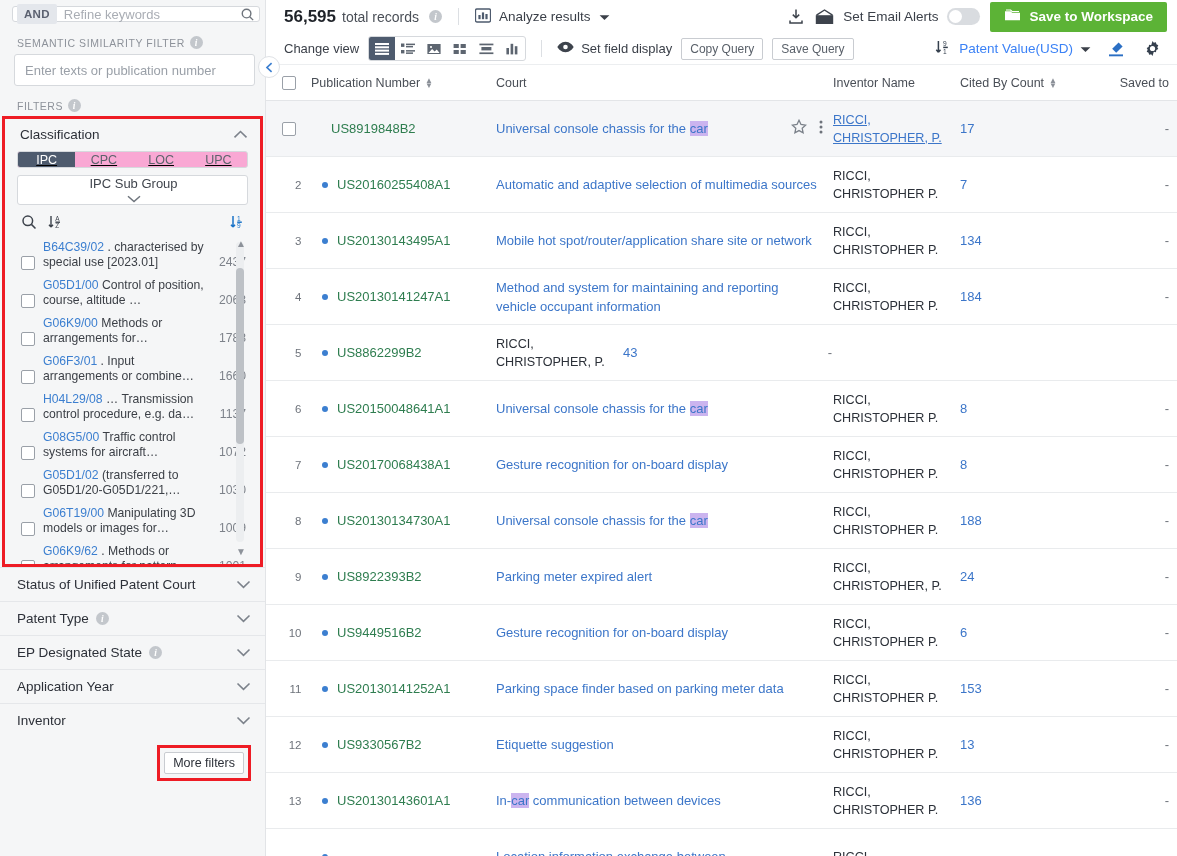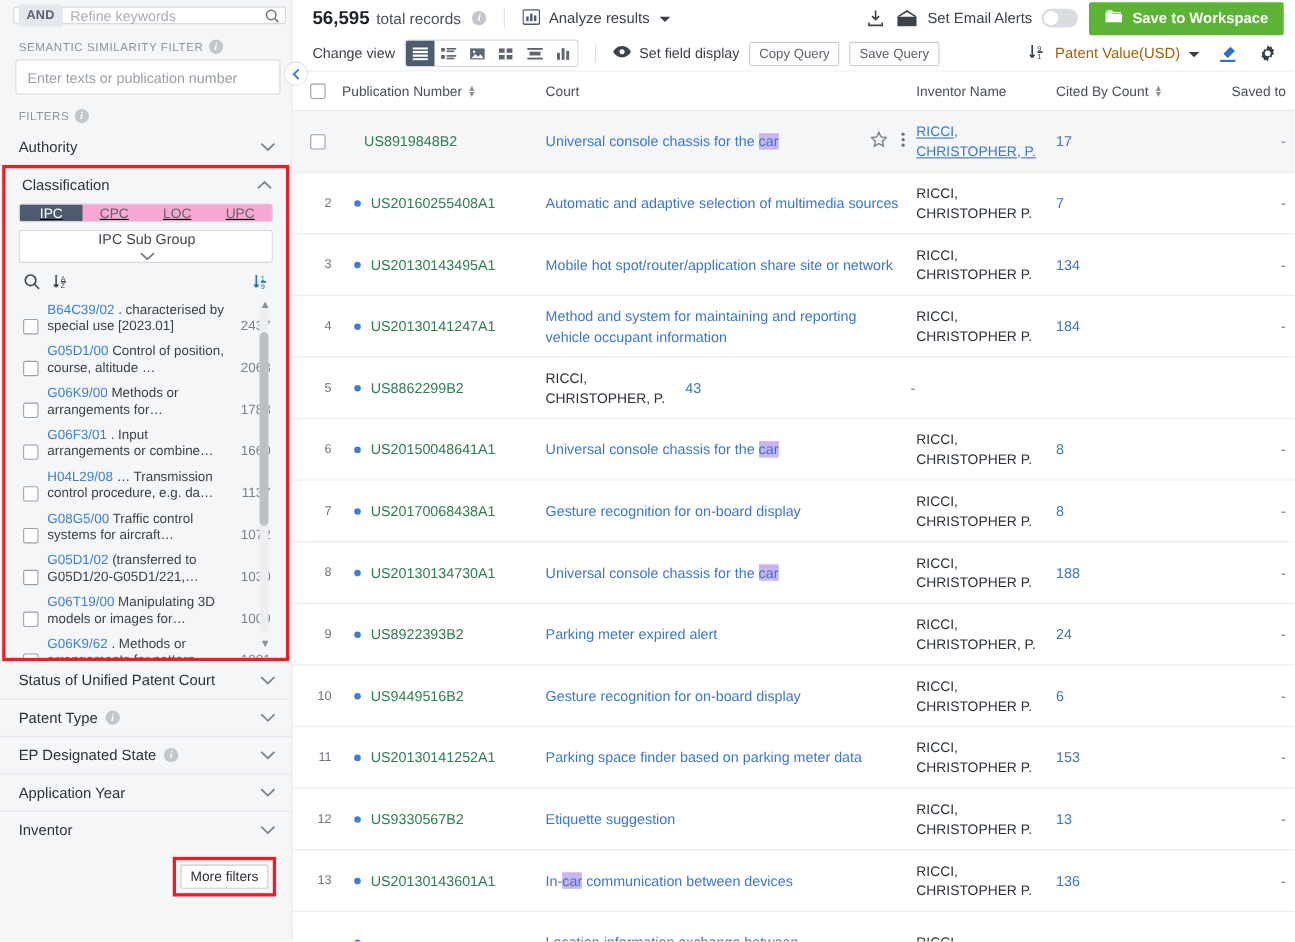--- a/index.html
+++ b/index.html
@@ -181,21 +181,21 @@
   .vg-btn {
     width: 26px; height: 25px; display:flex; align-items:center; justify-content:center;
     color:#5d6570; cursor:pointer;
   }
   .vg-btn.active { background:#4e5b6e; color:#fff; }
   .sfd { display:flex; align-items:center; gap:7px; font-size:13px; color:#3b4049; cursor:pointer; }
   .qbtn {
     border:1px solid #c9ccd1; background:#fff; border-radius:2px;
     font-size:12px; color:#596069; padding: 3px 8px; cursor:pointer;
   }
-  .sortsel { display:flex; align-items:center; gap:7px; font-size:13.5px; color:#a16207; cursor:pointer; }
+  .sortsel { display:flex; align-items:center; gap:7px; font-size:13.5px; color:#3b82f6; cursor:pointer; }
 
   
   .tbl { width: 100%; }
   .thead {
     height: 36px; display:flex; align-items:center;
     border-bottom: 1px solid #e3e5e8; font-size: 12.5px; color:#4a4f57;
   }
   .th { display:flex; align-items:center; gap:5px; }
   .c-chk  { width: 45px; display:flex; justify-content:center; }
   .c-pub  { width: 185px; }
@@ -253,28 +253,20 @@
       <span>SEMANTIC SIMILARITY FILTER</span>
       <span class="info-dot">i</span>
     </div>
     <input class="sim-input" placeholder="Enter texts or publication number" style="">
 
     <div class="filters-hd">
       <span>FILTERS</span>
       <span class="info-dot">i</span>
     </div>
 
-    <div class="frow" style="border-top:0">
-      <span class="lbl">Authority</span>
-      <span class="chev">
-        <svg width="15" height="9" viewBox="0 0 15 9" fill="none" stroke="#7c828b" stroke-width="1.6">
-            <path d="M1.5 1.5L7.5 7.3 13.5 1.5"></path>
-          </svg>
-      </span>
-    </div>
 
     
     <div class="cls-block">
       <div class="cls-hd">
         <span>Classification</span>
         <span class="chev">
           <svg width="15" height="9" viewBox="0 0 15 9" fill="none" stroke="#7c828b" stroke-width="1.6">
               <path d="M1.5 7.3L7.5 1.5 13.5 7.3"></path>
             </svg>
         </span>

